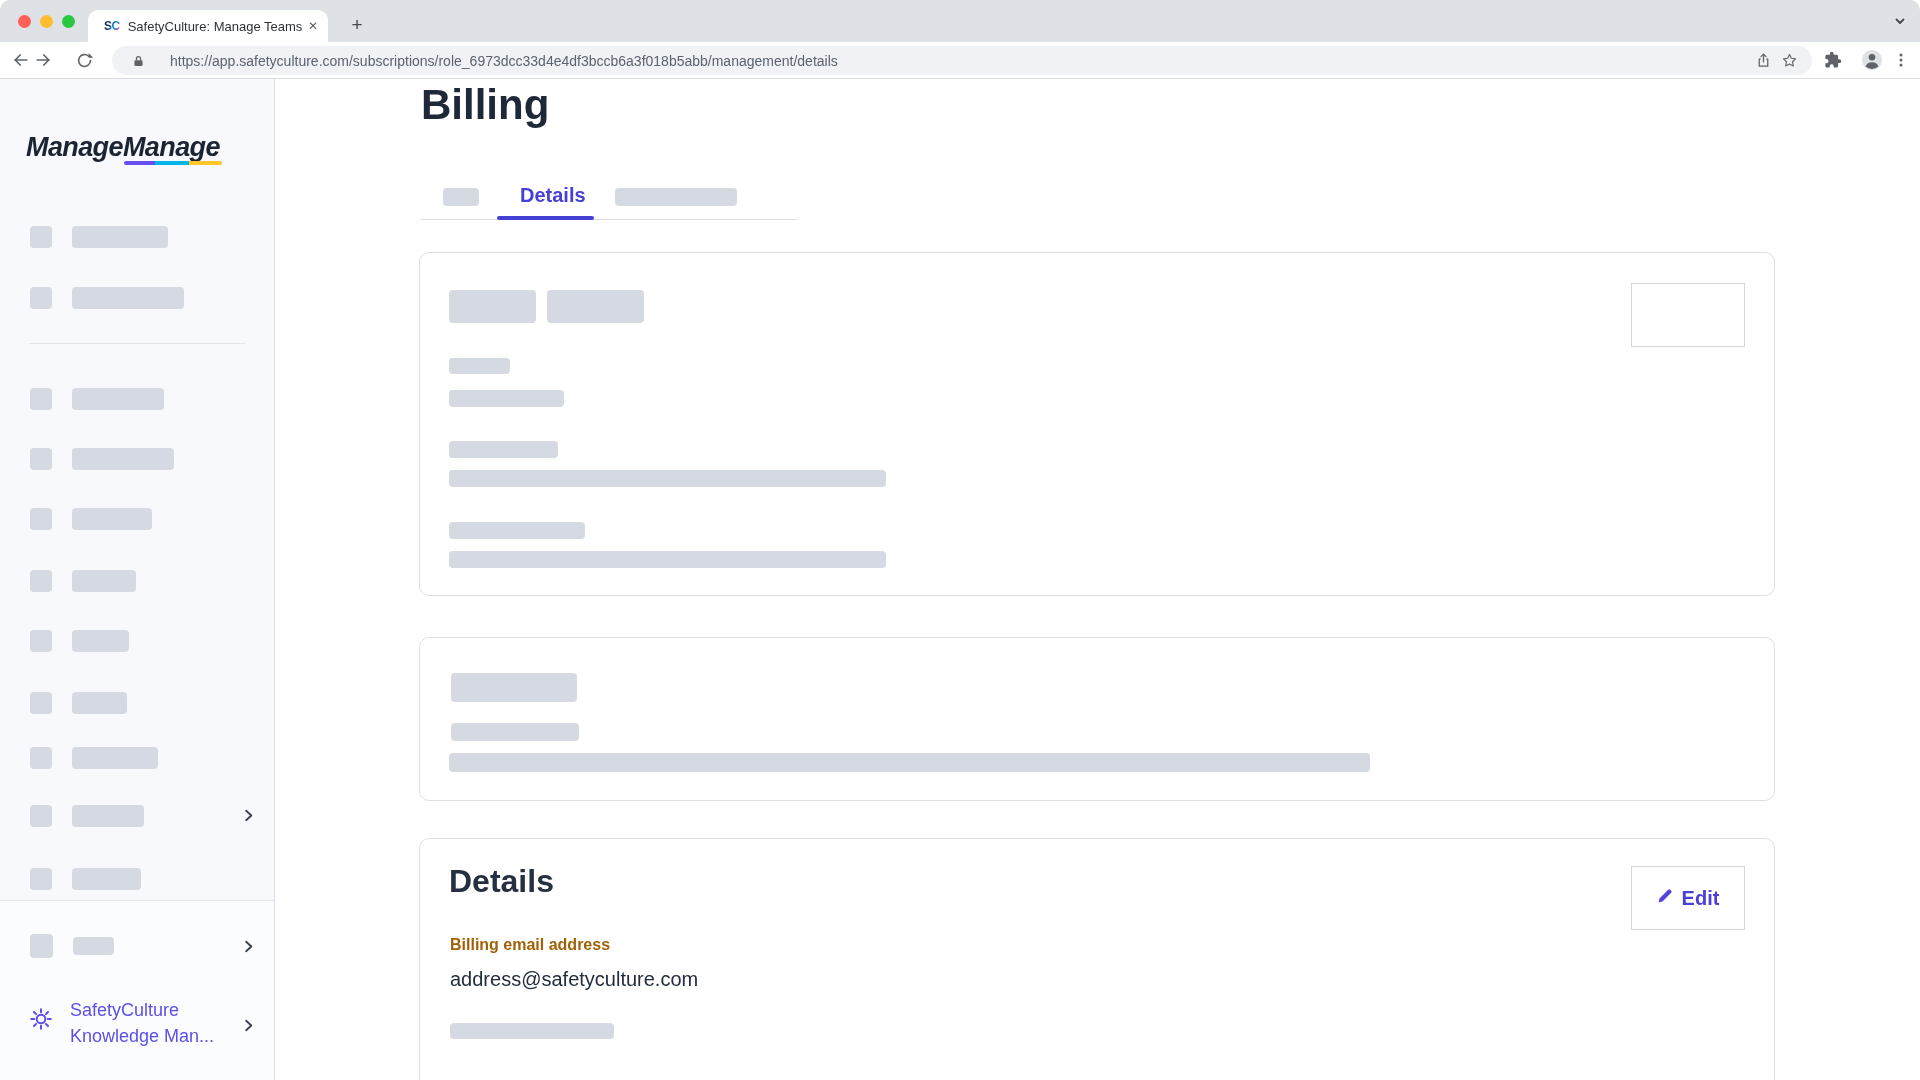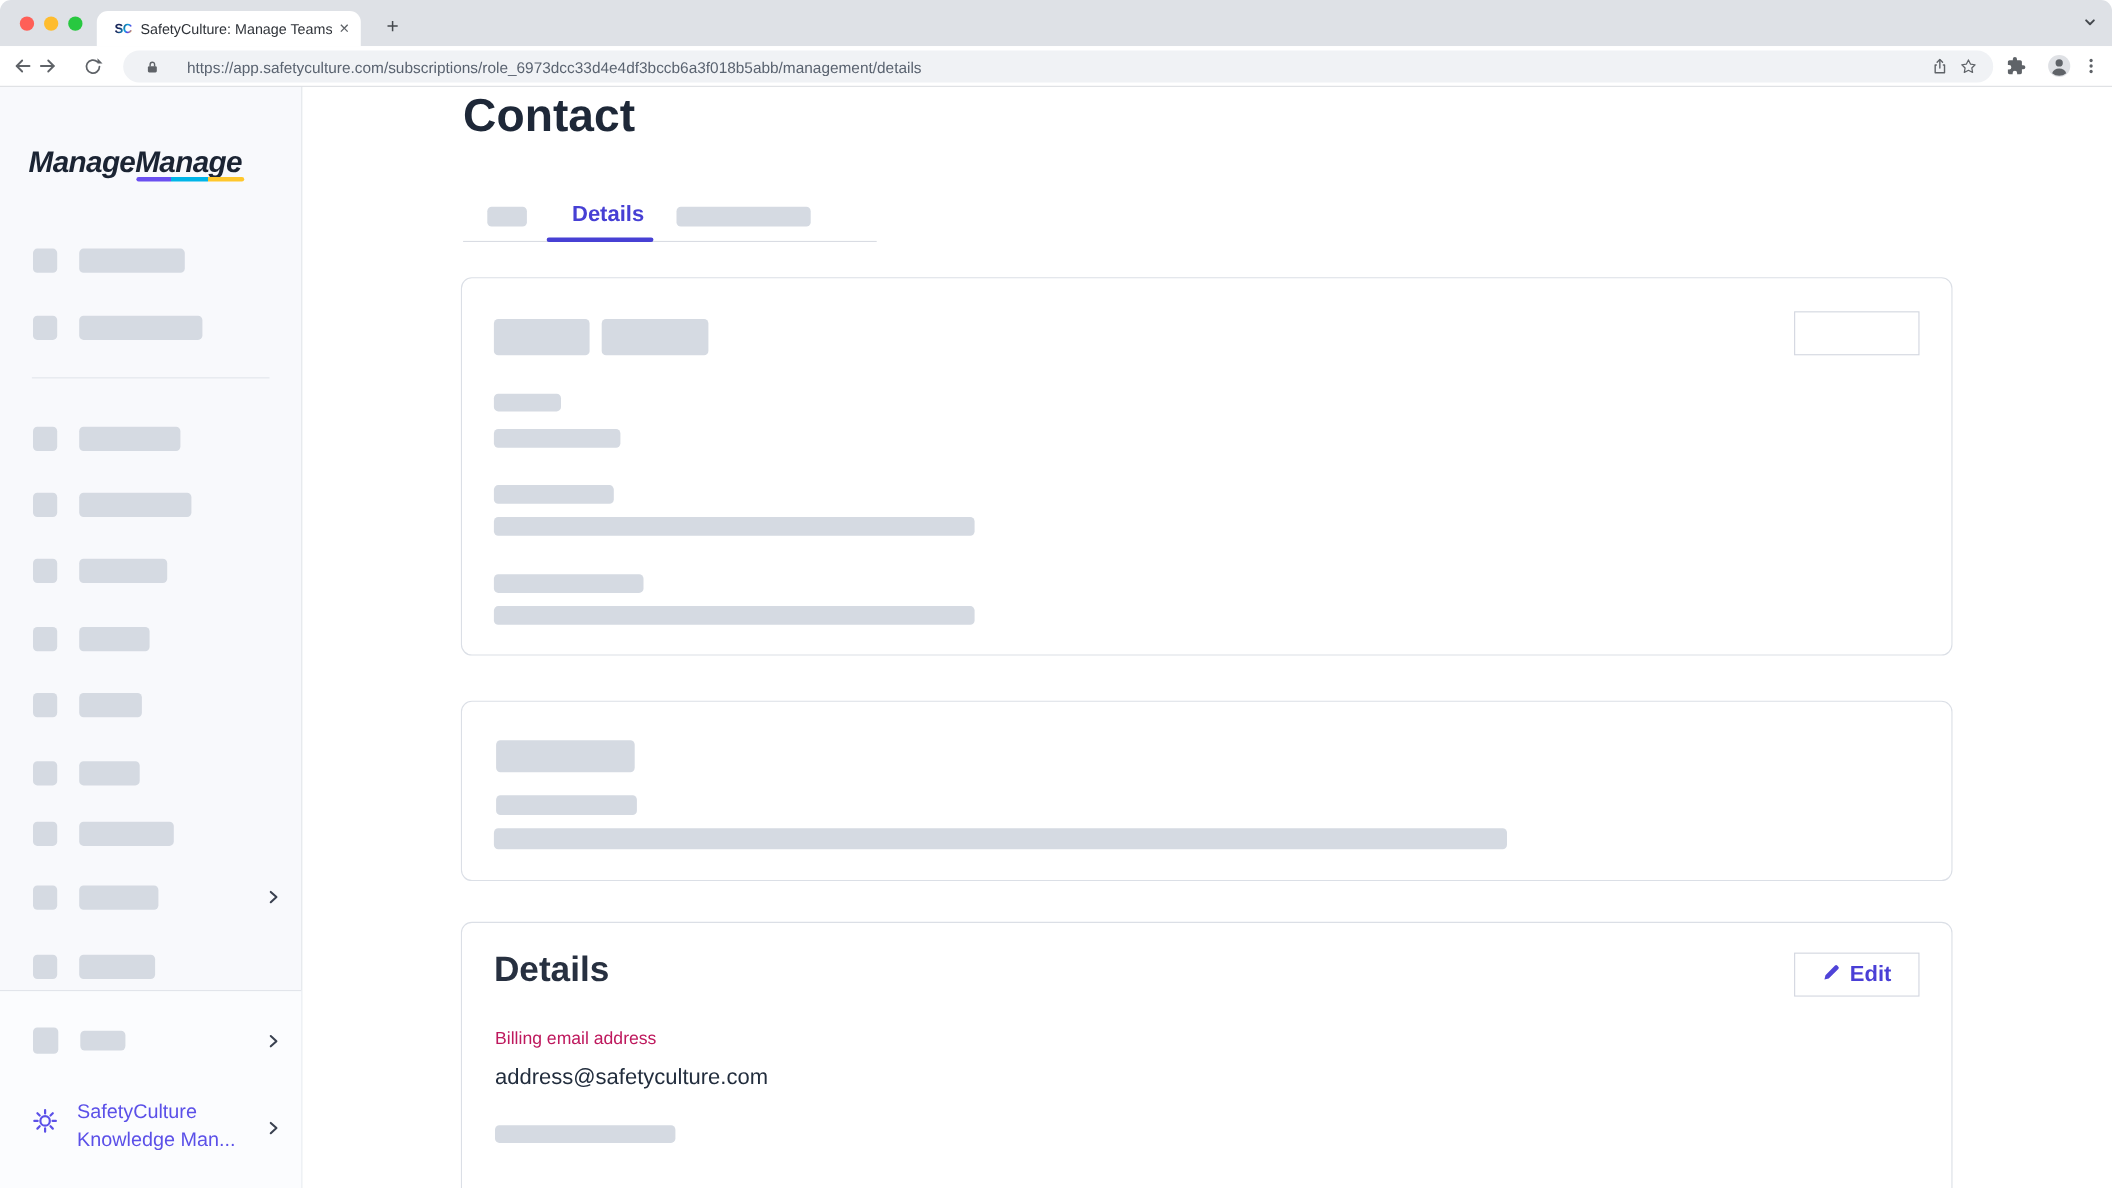--- a/index.html
+++ b/index.html
@@ -46,25 +46,25 @@
   .gear { position:absolute; left:29px; top:106px; }
 
   
   .main { position:absolute; left:275px; top:0; width:1645px; height:100%; background:#fff; overflow:hidden; }
   .page-title { position:absolute; left:146px; top:2px; font-size:42px; line-height:48px; font-weight:700; color:#1e2838; }
   .tabs { position:absolute; left:146px; top:101px; width:376px; height:40px; border-bottom:1px solid #d9dce3; }
   .tab-sk { position:absolute; height:18px; }
   .tab-active-label { position:absolute; left:99px; top:4px; font-size:20px; font-weight:700; color:#4740d4;text-align:center; }
   .tab-underline { position:absolute; left:76px; bottom:-1px; width:97px; height:4px; border-radius:2px; background:#4740d4; }
   .card { position:absolute; left:144px; width:1356px; background:#fff; border:1px solid #dbdfe6; border-radius:10px; }
-  .ghost-btn { position:absolute; right:29px; width:114px; height:40px; background:#fff; border:1px solid #d2d6df; border-radius:0; display:flex; align-items:center; justify-content:center; gap:9px; }
+  .ghost-btn { position:absolute; right:29px; width:114px; height:64px; background:#fff; border:1px solid #d2d6df; border-radius:0; display:flex; align-items:center; justify-content:center; gap:9px; }
   .edit-label { font-size:20px; font-weight:700; color:#4a3fd6; }
   .c-sk { position:absolute; }
   .contact-h { position:absolute; left:29px; top:21px; font-size:32px; line-height:42px; font-weight:700; color:#273040; }
-  .email-label { position:absolute; left:30px; top:95px; font-size:16px; line-height:22px; color:#be185d; }
+  .email-label { position:absolute; left:30px; top:95px; font-size:16px; line-height:22px; color:#a16207;font-weight:bold; }
   .email-value { position:absolute; left:30px; top:126px; font-size:20px; line-height:28px; color:#222d3d; }
 </style>
 </head>
 <body>
 
 <div class="window">
 
   <div class="tabstrip">
     <span class="tl red"></span>
     <span class="tl yellow"></span>
@@ -222,21 +222,21 @@
         </div>
         <span class="chev" style="left:241px; top:117px;">
           <svg width="15" height="15" viewBox="0 0 16 16">
               <path d="M5.5 3 L11 8 L5.5 13" stroke="#3a4150" stroke-width="2" fill="none" stroke-linecap="round" stroke-linejoin="round"></path>
             </svg>
         </span>
       </div>
     </div>
 
     <div class="main">
-      <h1 class="page-title">Contact</h1>
+      <h1 class="page-title">Billing</h1>
 
       <div class="tabs">
         <span class="tab-sk sk" style="left:22px; top:8px; width:36px;"></span>
         <span class="tab-active-label">Details</span>
         <span class="tab-underline"></span>
         <span class="tab-sk sk" style="left:194px; top:8px; width:122px;"></span>
       </div>
 
       <div class="card" style="top:173px; height:344px;">
         <span class="c-sk sk" style="left:29px; top:37px; width:87px; height:33px;"></span>

